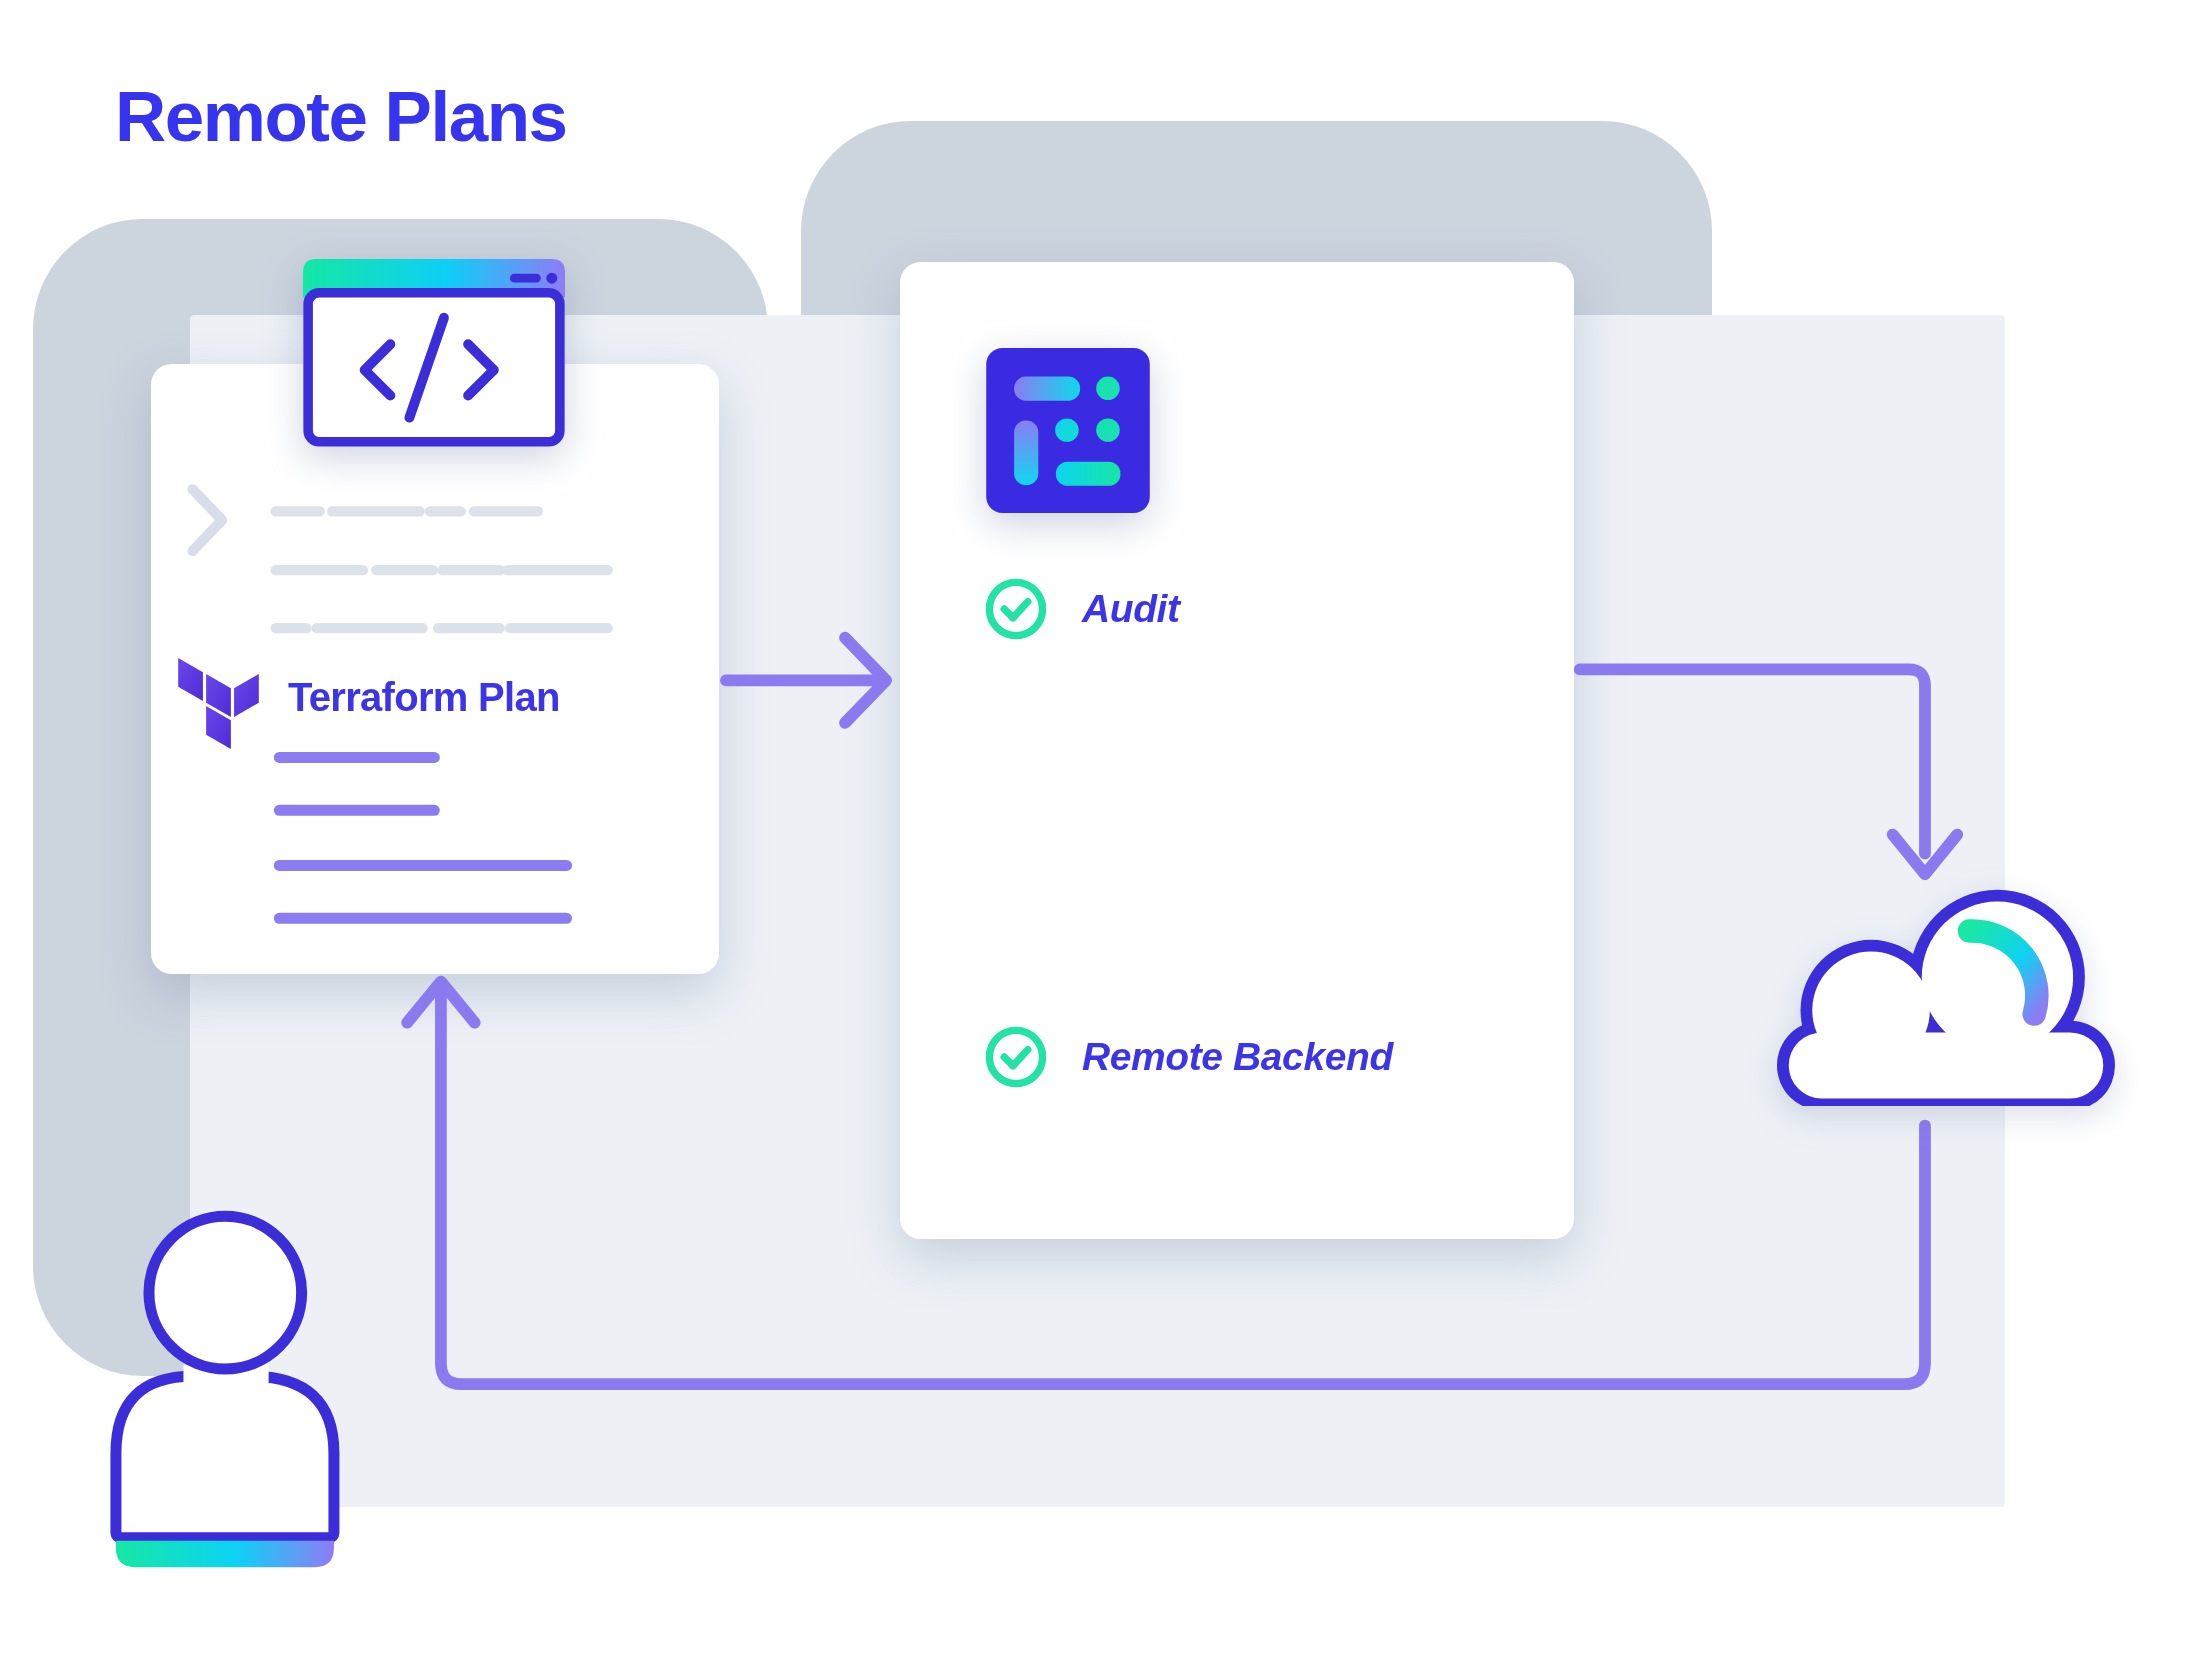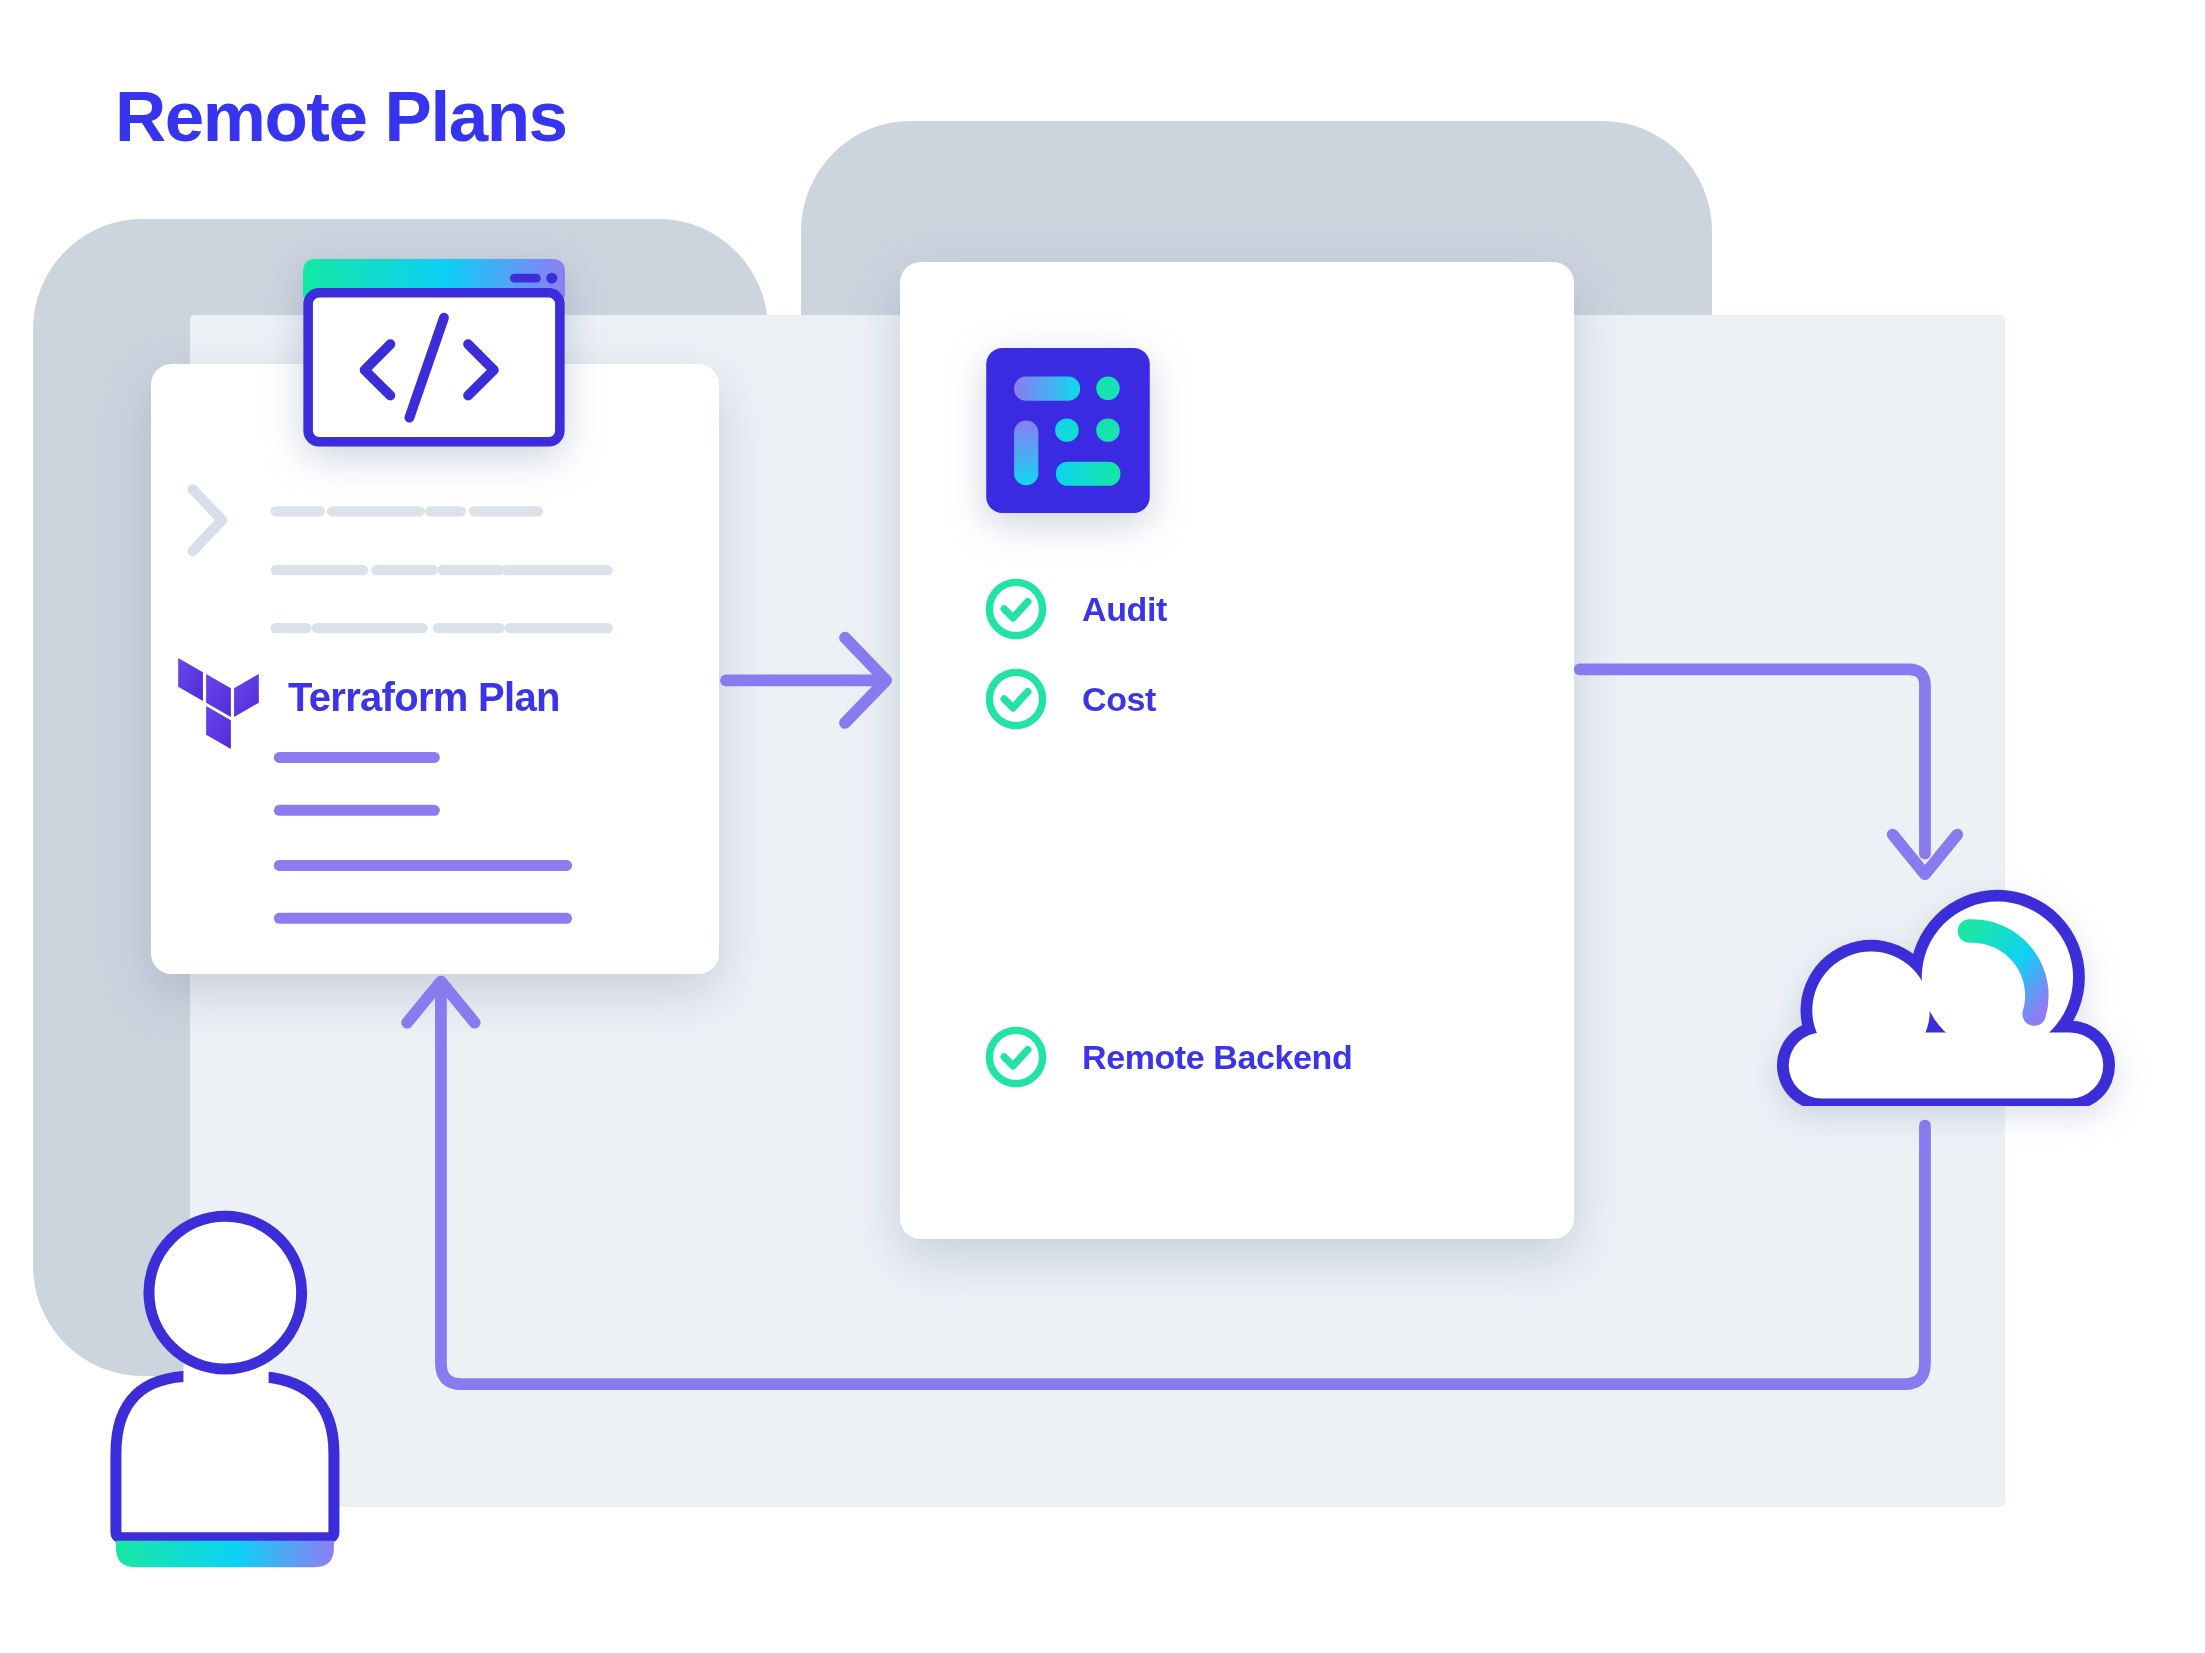--- a/index.html
+++ b/index.html
@@ -26,22 +26,23 @@
   
   #terraform-label{
     left:288px;top:675px;z-index:6;
     font-size:40px;font-weight:700;color:#3c35e8;letter-spacing:-0.7px;
   }
   
   #checklist{left:900px;top:262px;width:674px;height:977px;z-index:6;}
   .check-row{position:absolute;left:0;height:62px;display:flex;align-items:center;}
   .check-row .ring{width:62px;height:62px;margin-left:85px;flex:0 0 auto;}
   .check-row .lbl{
-    margin-left:35px;font-size:34px;font-weight:700;color:#3c35e8;letter-spacing:-0.4px;
+    margin-left:35px;font-size:39px;font-weight:700;color:#3c35e8;letter-spacing:-0.4px;
     white-space:nowrap;
+    font-style:italic;
   }
   
   svg.layer{position:absolute;left:0;top:0;z-index:4;pointer-events:none;}
   .icon-shadow{filter:drop-shadow(0 11.8px 19px rgba(90,110,150,0.30));}
   .soft-shadow{filter:drop-shadow(0 10.3px 16px rgba(90,110,150,0.22));}
 </style>
 </head>
 <body>
 
 <div id="stage">
@@ -168,27 +169,20 @@
   </svg>
 
   <div class="abs" id="checklist">
     <div class="check-row" style="top:316px">
       <svg class="ring" viewBox="0 0 84 84">
           <circle cx="42" cy="42" r="36" fill="none" stroke="#22e3a3" stroke-width="10"></circle>
           <path d="M26 42 L38 54 L58 32" fill="none" stroke="#22e3a3" stroke-width="10" stroke-linecap="round" stroke-linejoin="round"></path>
         </svg>
       <span class="lbl">Audit</span>
     </div>
-    <div class="check-row" style="top:406px">
-      <svg class="ring" viewBox="0 0 84 84">
-          <circle cx="42" cy="42" r="36" fill="none" stroke="#22e3a3" stroke-width="10"></circle>
-          <path d="M26 42 L38 54 L58 32" fill="none" stroke="#22e3a3" stroke-width="10" stroke-linecap="round" stroke-linejoin="round"></path>
-        </svg>
-      <span class="lbl">Cost</span>
-    </div>
     <div class="check-row" style="top:764px">
       <svg class="ring" viewBox="0 0 84 84">
           <circle cx="42" cy="42" r="36" fill="none" stroke="#22e3a3" stroke-width="10"></circle>
           <path d="M26 42 L38 54 L58 32" fill="none" stroke="#22e3a3" stroke-width="10" stroke-linecap="round" stroke-linejoin="round"></path>
         </svg>
       <span class="lbl">Remote Backend</span>
     </div>
   </div>
 
   <svg class="abs soft-shadow" style="left:1777px;top:878px;z-index:5" width="338" height="228" viewBox="0 0 460 310">

